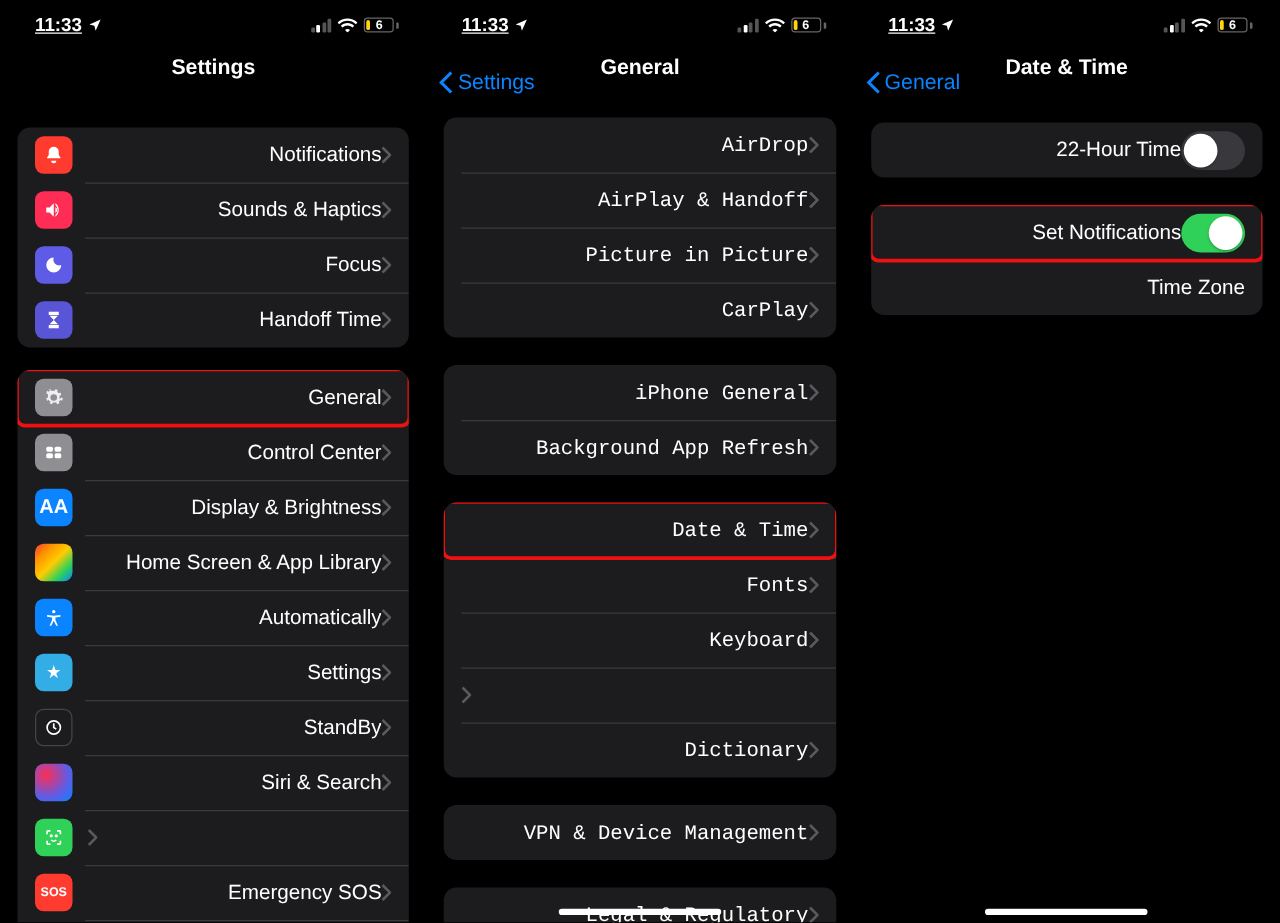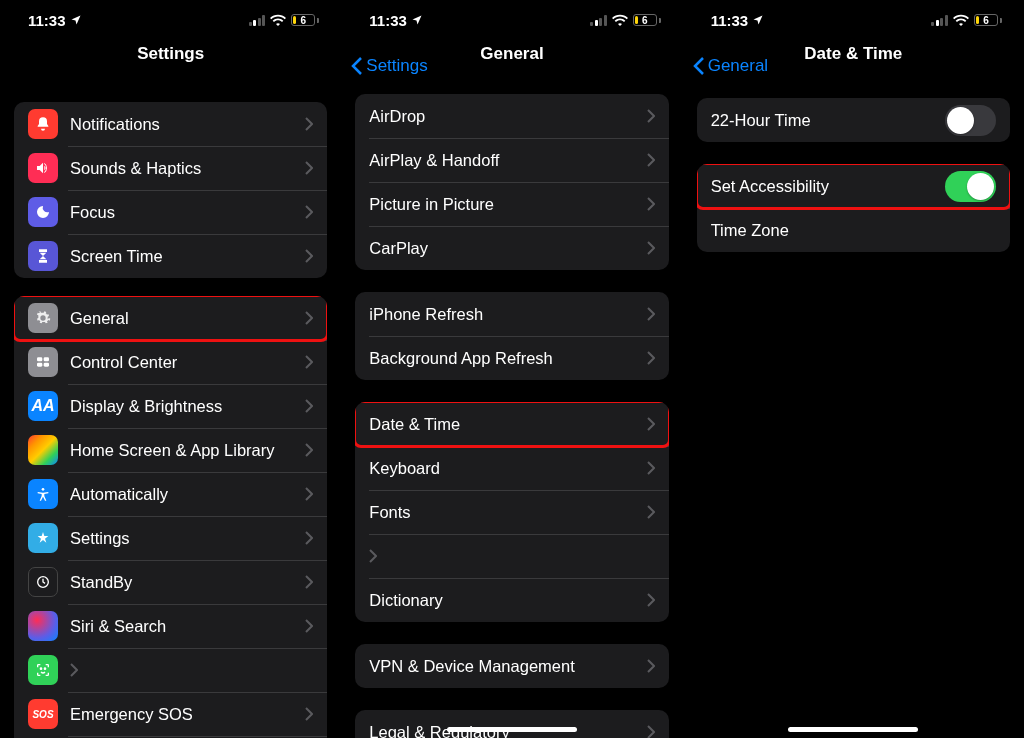--- a/index.html
+++ b/index.html
@@ -26,21 +26,21 @@
   
   .statusbar {
     height: 40px;
     display: flex;
     align-items: center;
     justify-content: space-between;
     padding: 0 22px 0 28px;
     font-size: 15px;
     font-weight: 600;
   }
-  .status-left { display: flex; align-items: center; gap: 4px; }
+  .status-left { display: flex; align-items: center; gap: 4px; text-decoration: underline; }
   .status-right { display: flex; align-items: center; gap: 5px; }
   .loc-icon svg { display:block; }
   .signal { display:flex; align-items:flex-end; gap:1.5px; height:11px;}
   .signal span { width:3px; background:#555; border-radius:1px; }
   .signal span.on { background:#fff; }
   .signal span:nth-child(1){height:4px;}
   .signal span:nth-child(2){height:6px;}
   .signal span:nth-child(3){height:8px;}
   .signal span:nth-child(4){height:11px;}
   .wifi svg { display:block; }
@@ -98,23 +98,22 @@
     background:#3a3a3c;
   }
   .screen1 .row + .row::before { left:54px; }
   .screen2 .row + .row::before, .screen3 .row + .row::before { left:14px; }
 
   .row-icon {
     width:30px; height:30px; border-radius:7px;
     margin-right:12px;
     display:flex; align-items:center; justify-content:center;
     flex-shrink:0;
-    font-style:italic;
-  }
-  .row-label { font-size:16.5px; flex:1; text-align:left; color:#fff; white-space:nowrap; overflow:hidden; text-overflow:ellipsis;}
+  }
+  .row-label { font-size:16.5px; flex:1; text-align:right; color:#fff; white-space:nowrap; overflow:hidden; text-overflow:ellipsis;}
   .row-chevron { color:#5a5a5e; display:flex; }
   .row-chevron svg { display:block; }
 
   .highlight {
     outline: 3px solid #e11; outline-offset:-1px; border-radius:6px;
     position:relative; z-index:2;
   }
 
   .toggle {
     width:51px; height:31px; border-radius:31px;
@@ -140,21 +139,21 @@
   .bg-gray{background:#8e8e93;}
   .bg-blue{background:#0a84ff;} .bg-multicolor{background:linear-gradient(135deg,#ff3b30,#ff9500 25%,#ffcc00 50%,#30d158 75%,#0a84ff);}
   .bg-cyan{background:#32ade6;} .bg-black{background:#1c1c1e;border:1px solid #444;}
   .bg-siri{background:radial-gradient(circle at 30% 30%,#ff2d55,#5e5ce6 60%,#0a84ff);}
   .bg-green{background:#30d158;} .bg-sos{background:#ff3b30;}
   .ic { font-size:16px; color:#fff; }
 
   .screen3 .content .group:first-child { margin-top:14px; }
 
   
-  .screen2 .group { margin-top: 22px; }
+  .screen2 .group { margin-top: 22px; font-family: Liberation Mono, monospace; }
   .screen2 .content .group:first-child { margin-top: 6px; }
 
   .screen3 .group { margin-top: 22px; }
   .screen3 .content .group:first-child { margin-top: 10px; }
 </style>
 </head>
 <body>
 
 <div class="screen screen1">
   <div class="statusbar">
@@ -232,21 +231,21 @@
               <path d="M1 1l6 6-6 6"></path>
             </svg>
           </span>
       </div>
       <div class="row">
         <span class="row-icon bg-purple2">
             <svg width="16" height="16" viewBox="0 0 24 24" fill="#fff">
               <path d="M6 2h12v4H6zM6 18h12v4H6zM7 7h10l-5 5 5 5H7l5-5z"></path>
             </svg>
           </span>
-        <span class="row-label">Screen Time</span>
+        <span class="row-label">Handoff Time</span>
         <span class="row-chevron">
             <svg width="8" height="14" viewBox="0 0 8 14" fill="none" stroke="#5a5a5e" stroke-width="2">
               <path d="M1 1l6 6-6 6"></path>
             </svg>
           </span>
       </div>
     </div>
 
     <div class="group">
       <div class="row highlight">
@@ -456,21 +455,21 @@
           <span class="row-label">CarPlay</span>
           <span class="row-chevron">
             <svg width="8" height="14" viewBox="0 0 8 14" fill="none" stroke="#5a5a5e" stroke-width="2">
               <path d="M1 1l6 6-6 6"></path>
             </svg>
           </span>
         </div>
     </div>
     <div class="group">
       <div class="row">
-          <span class="row-label">iPhone Refresh</span>
+          <span class="row-label">iPhone General</span>
           <span class="row-chevron">
             <svg width="8" height="14" viewBox="0 0 8 14" fill="none" stroke="#5a5a5e" stroke-width="2">
               <path d="M1 1l6 6-6 6"></path>
             </svg>
           </span>
         </div>
       <div class="row">
           <span class="row-label">Background App Refresh</span>
           <span class="row-chevron">
             <svg width="8" height="14" viewBox="0 0 8 14" fill="none" stroke="#5a5a5e" stroke-width="2">
@@ -482,29 +481,29 @@
     <div class="group">
       <div class="row highlight">
           <span class="row-label">Date &amp; Time</span>
           <span class="row-chevron">
             <svg width="8" height="14" viewBox="0 0 8 14" fill="none" stroke="#5a5a5e" stroke-width="2">
               <path d="M1 1l6 6-6 6"></path>
             </svg>
           </span>
         </div>
       <div class="row">
+          <span class="row-label">Fonts</span>
+          <span class="row-chevron">
+            <svg width="8" height="14" viewBox="0 0 8 14" fill="none" stroke="#5a5a5e" stroke-width="2">
+              <path d="M1 1l6 6-6 6"></path>
+            </svg>
+          </span>
+        </div>
+      <div class="row">
           <span class="row-label">Keyboard</span>
-          <span class="row-chevron">
-            <svg width="8" height="14" viewBox="0 0 8 14" fill="none" stroke="#5a5a5e" stroke-width="2">
-              <path d="M1 1l6 6-6 6"></path>
-            </svg>
-          </span>
-        </div>
-      <div class="row">
-          <span class="row-label">Fonts</span>
           <span class="row-chevron">
             <svg width="8" height="14" viewBox="0 0 8 14" fill="none" stroke="#5a5a5e" stroke-width="2">
               <path d="M1 1l6 6-6 6"></path>
             </svg>
           </span>
         </div>
       <div class="row">
           <span class="row-chevron">
             <svg width="8" height="14" viewBox="0 0 8 14" fill="none" stroke="#5a5a5e" stroke-width="2">
               <path d="M1 1l6 6-6 6"></path>
@@ -590,21 +589,21 @@
     <div class="group">
       <div class="row">
         <span class="row-label">22-Hour Time</span>
         <span class="toggle">
             <span class="knob"></span>
           </span>
       </div>
     </div>
     <div class="group">
       <div class="row highlight">
-        <span class="row-label">Set Accessibility</span>
+        <span class="row-label">Set Notifications</span>
         <span class="toggle on">
             <span class="knob"></span>
           </span>
       </div>
       <div class="row">
         <span class="row-label">Time Zone</span>
       </div>
     </div>
   </div>
   <div class="home-indicator"></div>

